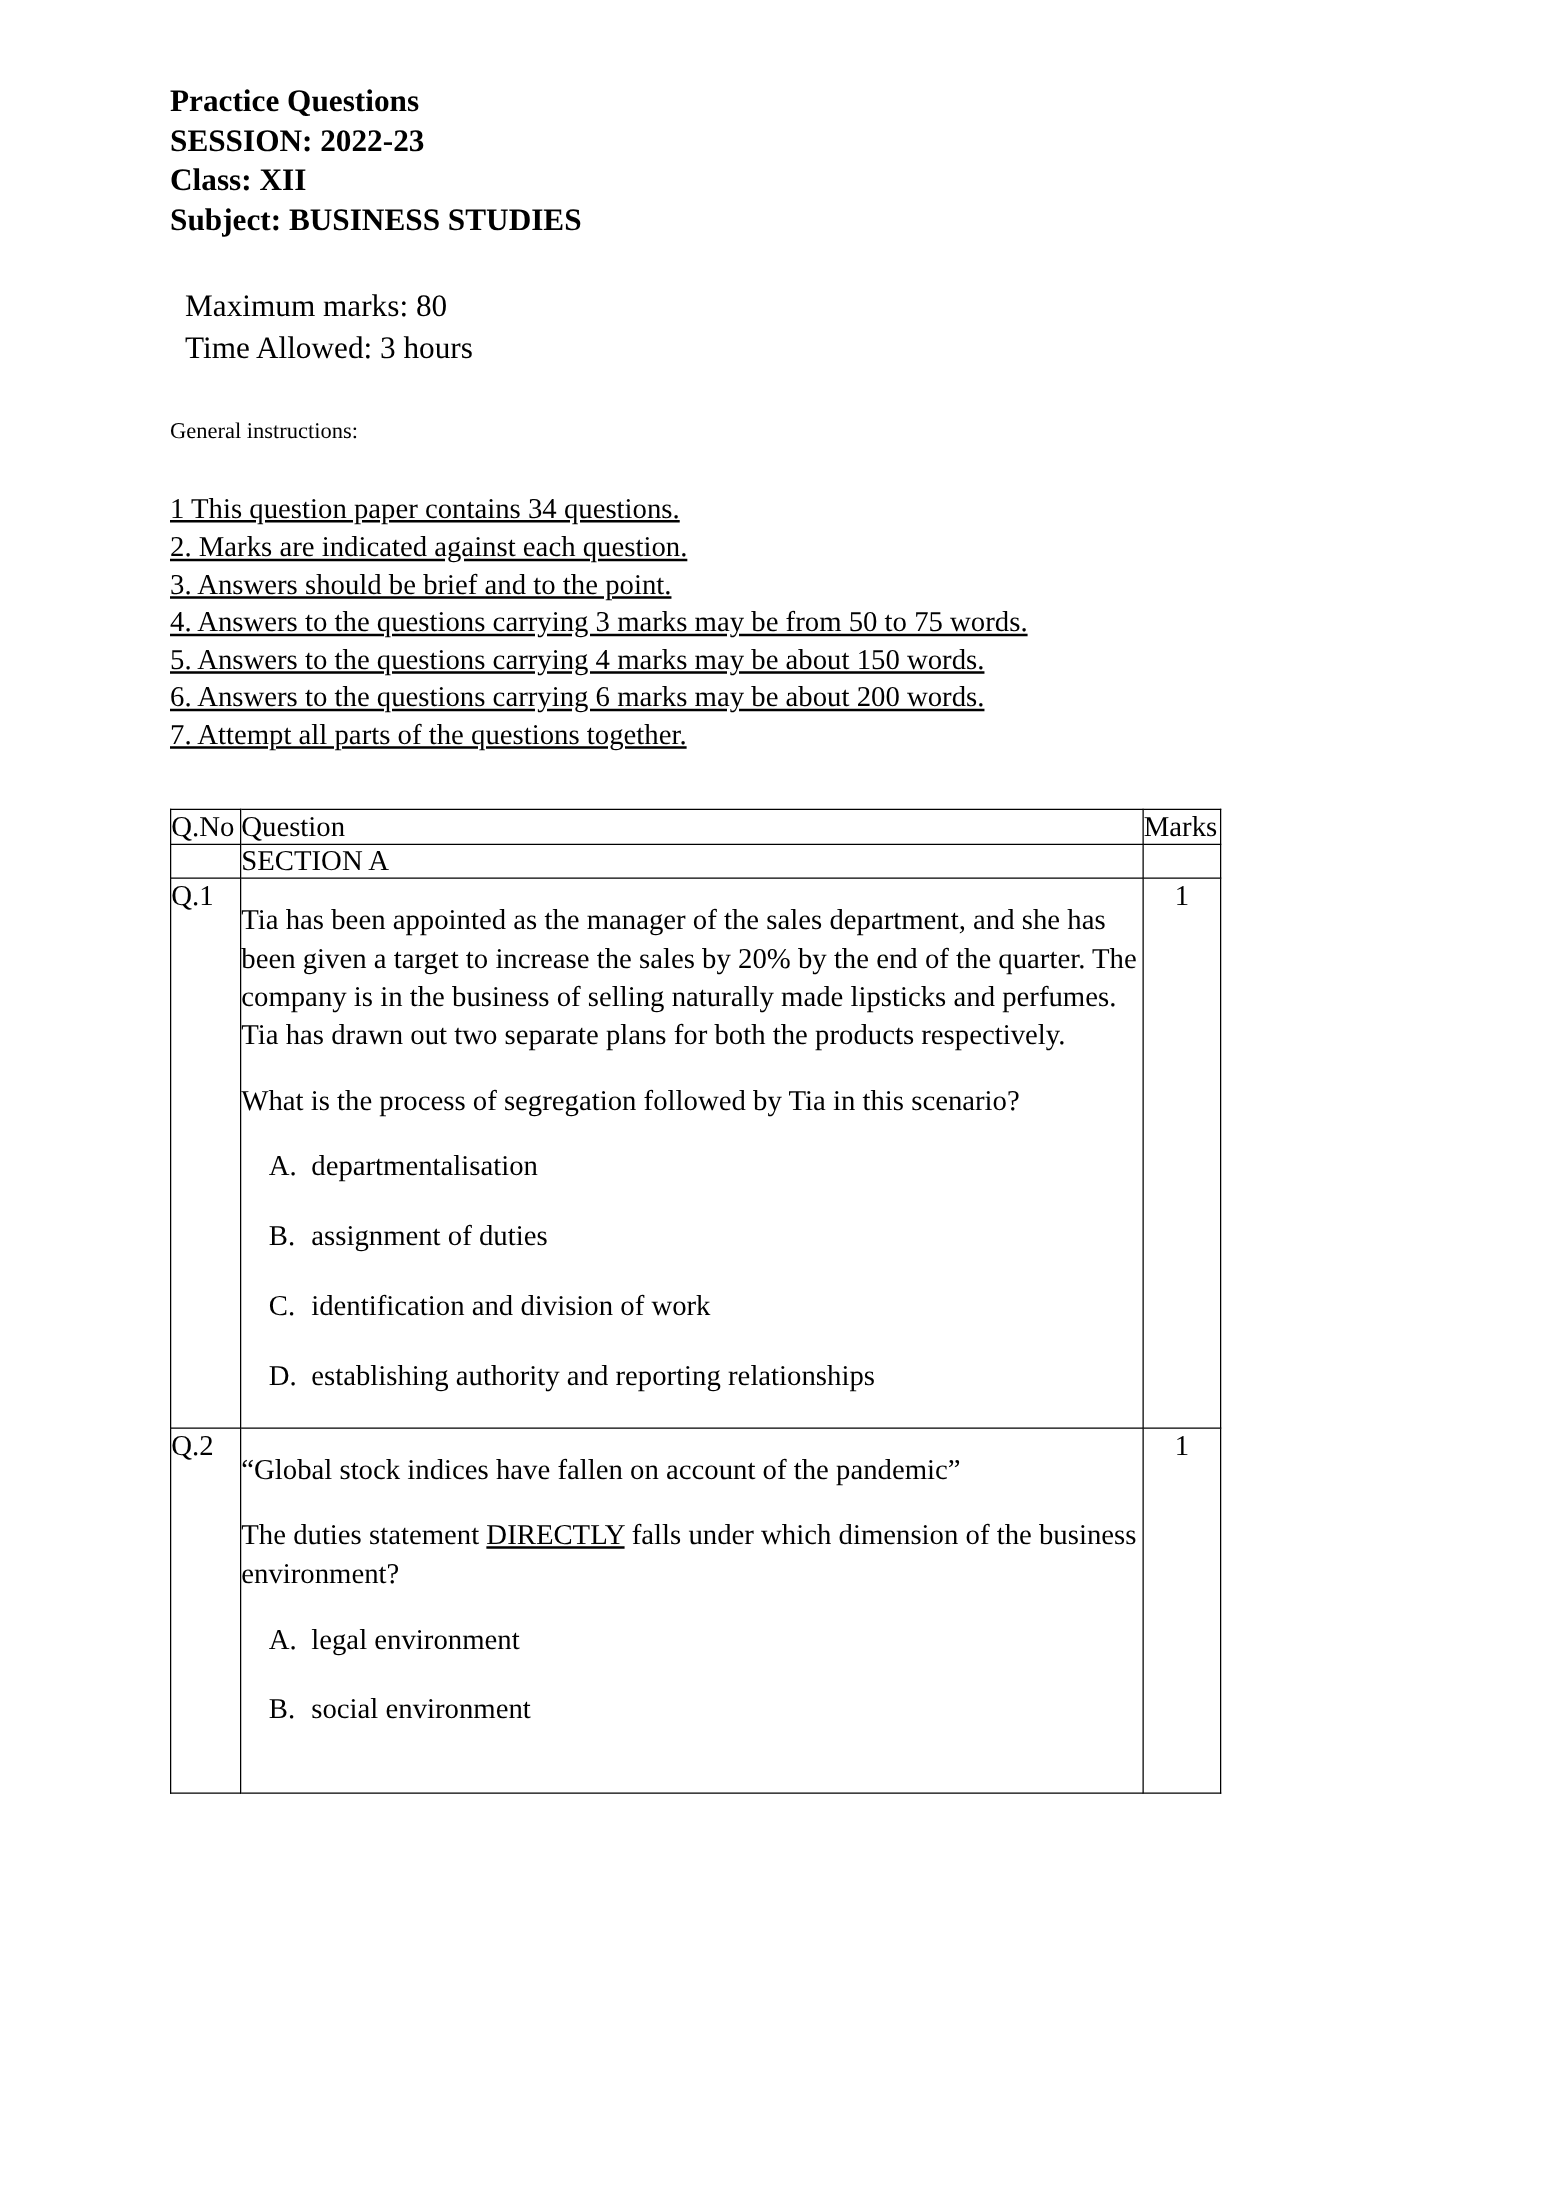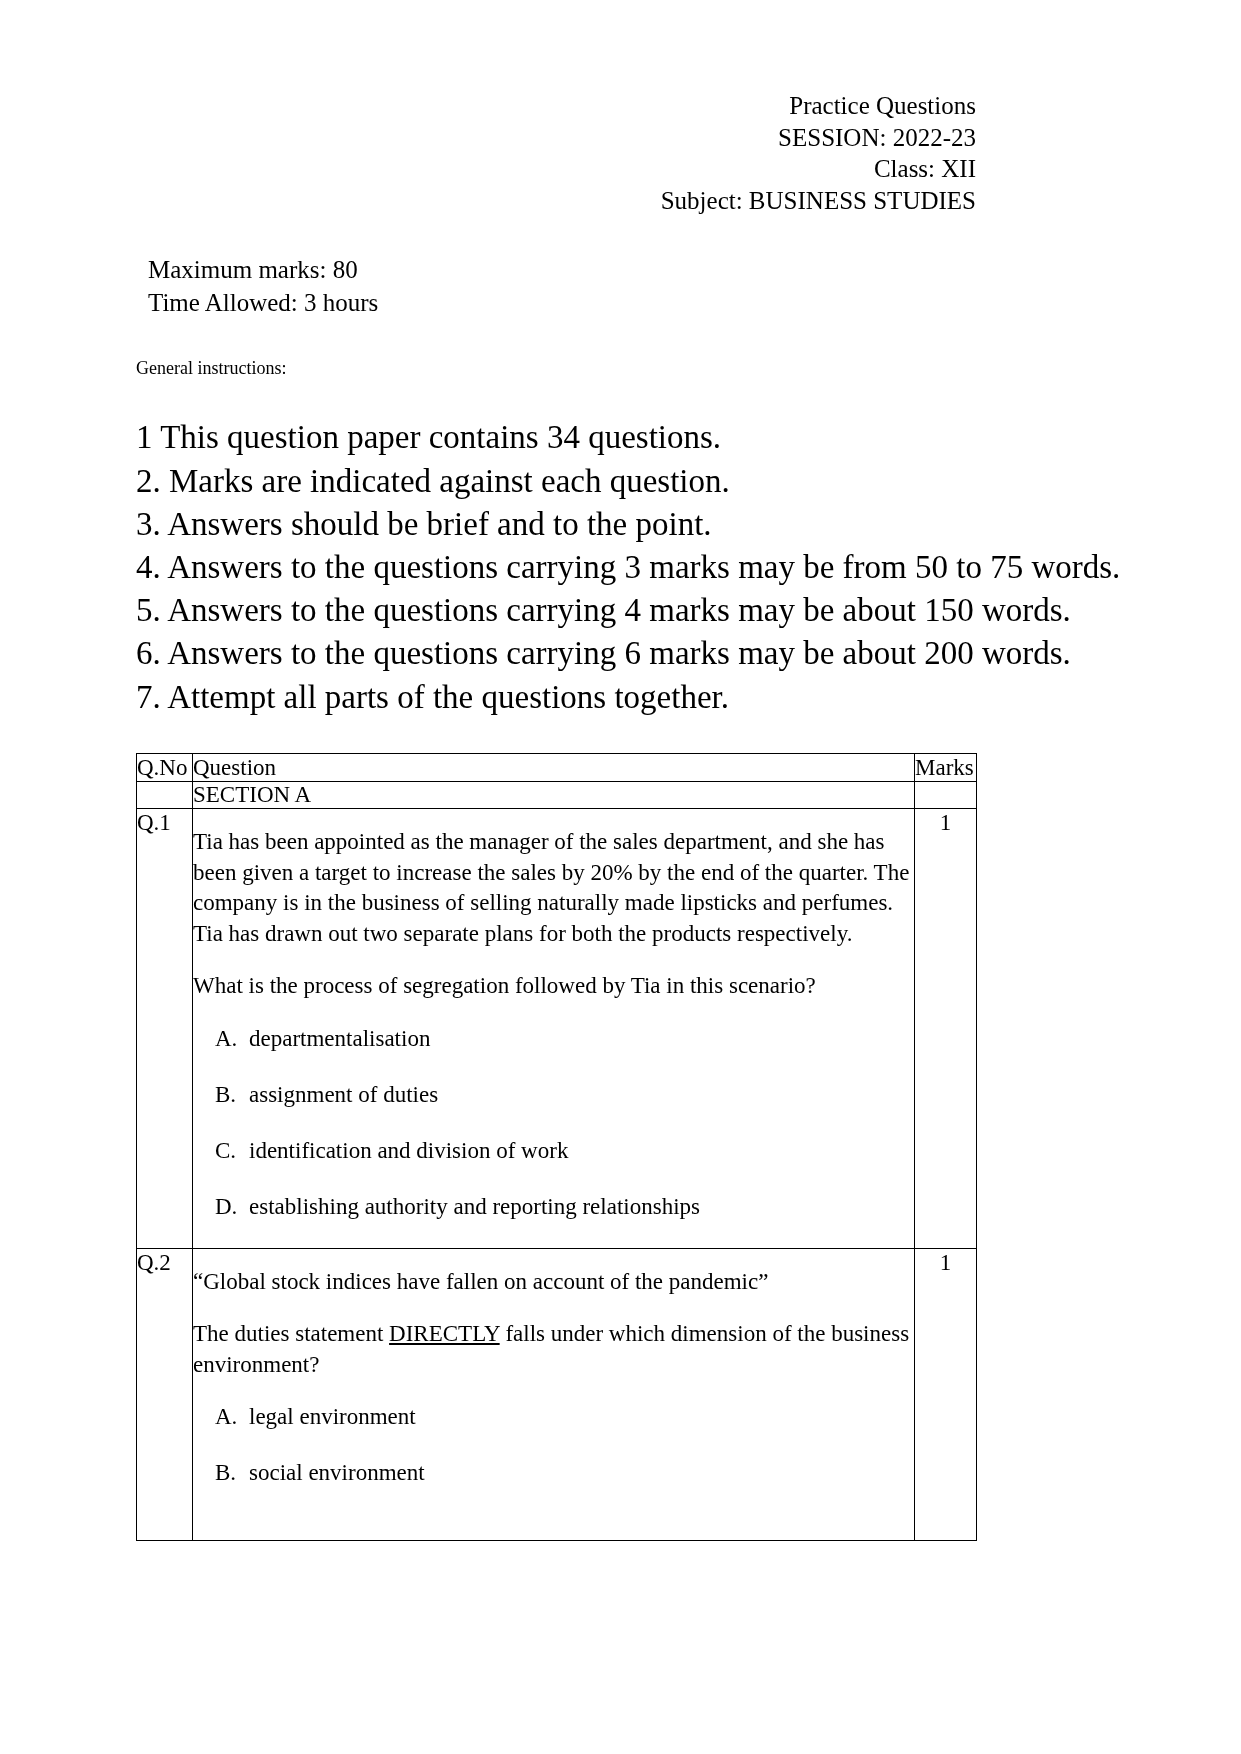--- a/index.html
+++ b/index.html
@@ -23,24 +23,25 @@
   }
   .inner {
     position: absolute;
     left: 136px;
     top: 0;
     width: 840px;
   }
 
   
   .doc-header {
-    margin-top: 90px;
-    text-align: right;
+    margin-top: 66px;
+    text-align: left;
     font-size: 25px;
     line-height: 1.26;
+    font-weight: bold;
   }
   .doc-header div {
     white-space: nowrap;
   }
 
   
   .meta {
     margin-top: 38px;
     font-size: 25px;
     line-height: 1.3;
@@ -48,30 +49,31 @@
   }
 
   .gen-label {
     margin-top: 38px;
     font-size: 18px;
     line-height: 1.3;
   }
 
   .instructions {
     margin-top: 36px;
-    font-size: 33px;
+    font-size: 23px;
     line-height: 1.31;
+    text-decoration: underline;
   }
   .instructions div {
     white-space: nowrap;
   }
 
   
   table.qtable {
-    margin-top: 34px;
+    margin-top: 44px;
     border-collapse: collapse;
     width: 840px;
     table-layout: fixed;
   }
   table.qtable td, table.qtable th {
     border: 1.5px solid #000000;
     vertical-align: top;
     padding: 0;
     font-weight: normal;
   }

